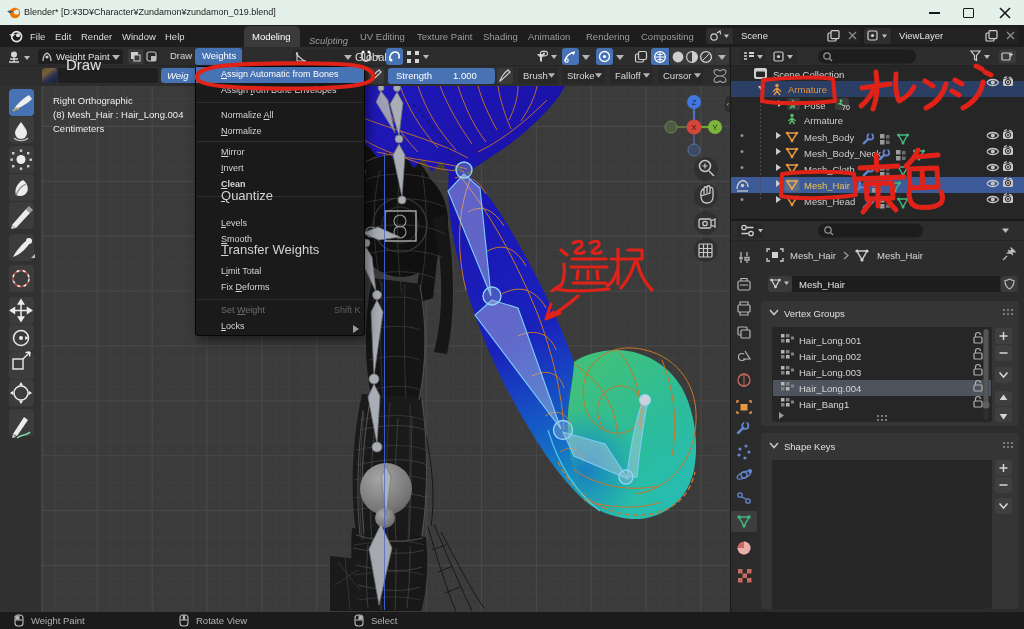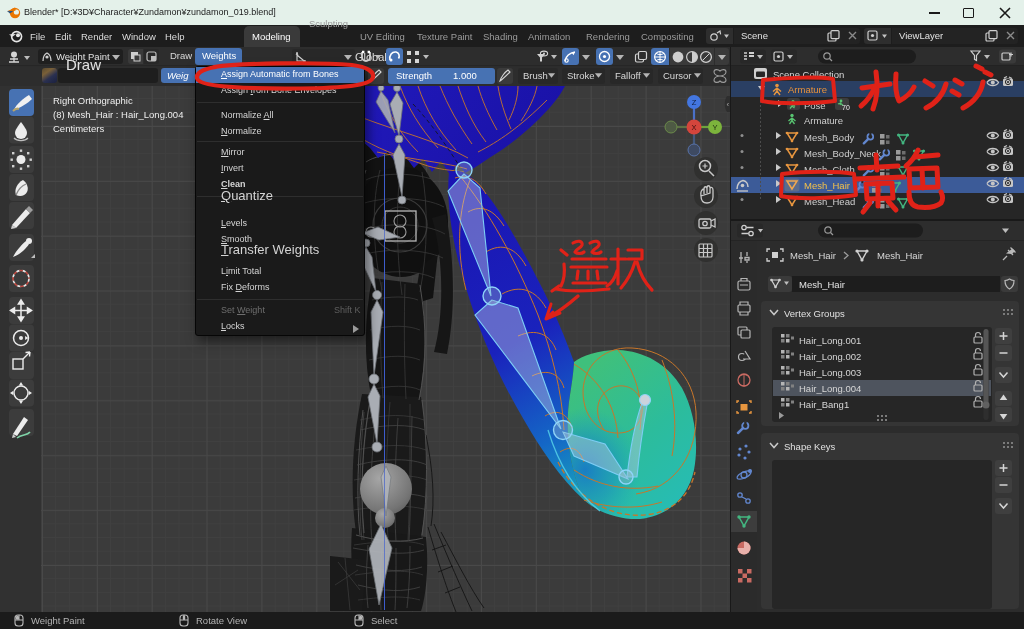--- a/index.html
+++ b/index.html
@@ -34,21 +34,21 @@
   <path d="M1,6.5 L8,6 L4.5,8.8 Z" fill="#e6e6e6"></path>
 </svg>
 <div class="abs txt" style="left:30px;top:30.5px;font-size:9.5px;color:#dcdcdc;">File</div>
 <div class="abs txt" style="left:55px;top:30.5px;font-size:9.5px;color:#dcdcdc;">Edit</div>
 <div class="abs txt" style="left:81px;top:30.5px;font-size:9.5px;color:#dcdcdc;">Render</div>
 <div class="abs txt" style="left:122px;top:30.5px;font-size:9.5px;color:#dcdcdc;">Window</div>
 <div class="abs txt" style="left:165px;top:30.5px;font-size:9.5px;color:#dcdcdc;">Help</div>
 <div class="abs txt" style="left:211px;top:24px;font-size:11px;color:#9b9b9b;margin-top:29px;">Layout</div>
 <div class="abs" style="left:244px;top:26px;width:56px;height:21px;background:#3a3a3a;border-radius:5px 5px 0 0;"></div>
 <div class="abs txt" style="left:252px;top:30.5px;font-size:9.5px;color:#ffffff;">Modeling</div>
-<div class="abs txt" style="left:309px;top:18px;font-size:9.5px;color:#9b9b9b;">Sculpting</div>
+<div class="abs txt" style="left:309px;top:35px;font-size:9.5px;color:#9b9b9b;font-style:italic;">Sculpting</div>
 <div class="abs txt" style="left:360px;top:30.5px;font-size:9.5px;color:#9b9b9b;">UV Editing</div>
 <div class="abs txt" style="left:417px;top:30.5px;font-size:9.5px;color:#9b9b9b;">Texture Paint</div>
 <div class="abs txt" style="left:483px;top:30.5px;font-size:9.5px;color:#9b9b9b;">Shading</div>
 <div class="abs txt" style="left:528px;top:30.5px;font-size:9.5px;color:#9b9b9b;">Animation</div>
 <div class="abs txt" style="left:586px;top:30.5px;font-size:9.5px;color:#9b9b9b;">Rendering</div>
 <div class="abs txt" style="left:641px;top:30.5px;font-size:9.5px;color:#9b9b9b;">Compositing</div>
 
 <div class="abs" style="left:706px;top:28px;width:27px;height:16px;background:#2e2e2e;border-radius:3px 0 0 3px;"></div>
 <div class="abs" style="left:734px;top:28px;width:126px;height:16px;background:#232323;border-radius:0 3px 3px 0;"></div>
 <svg class="abs" style="left:709px;top:30px;" width="22" height="12" viewBox="0 0 22 12">

